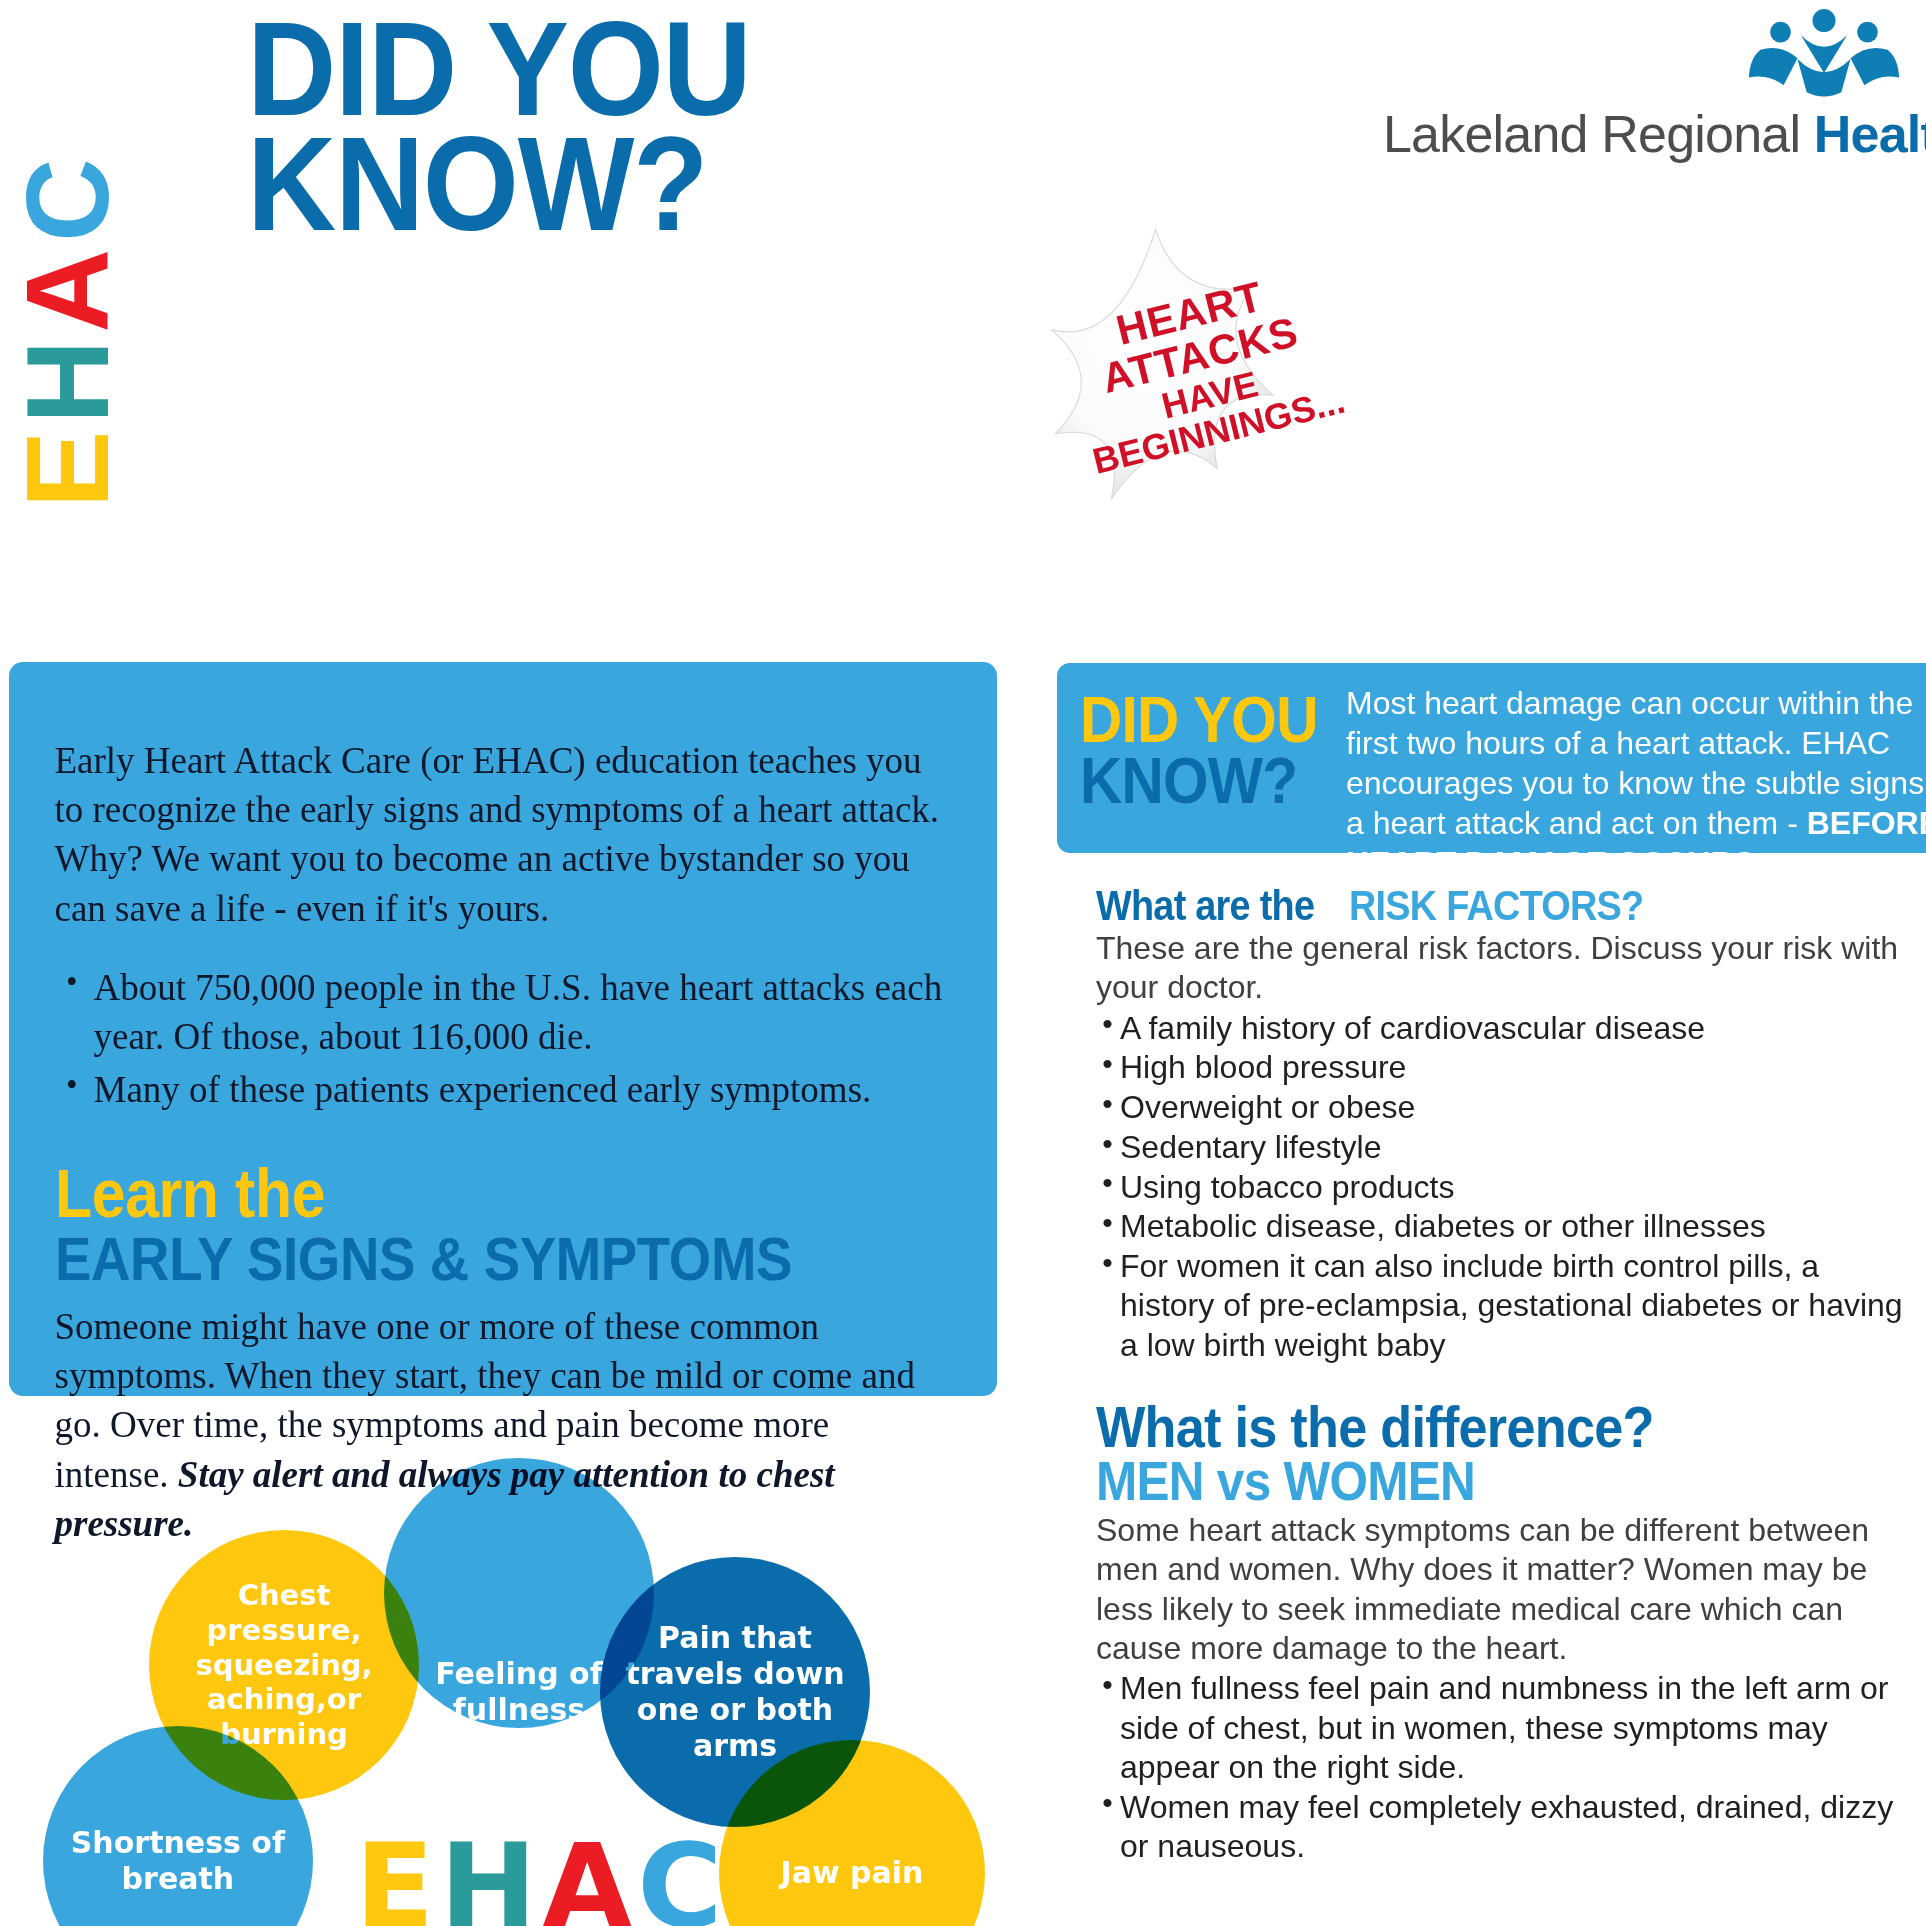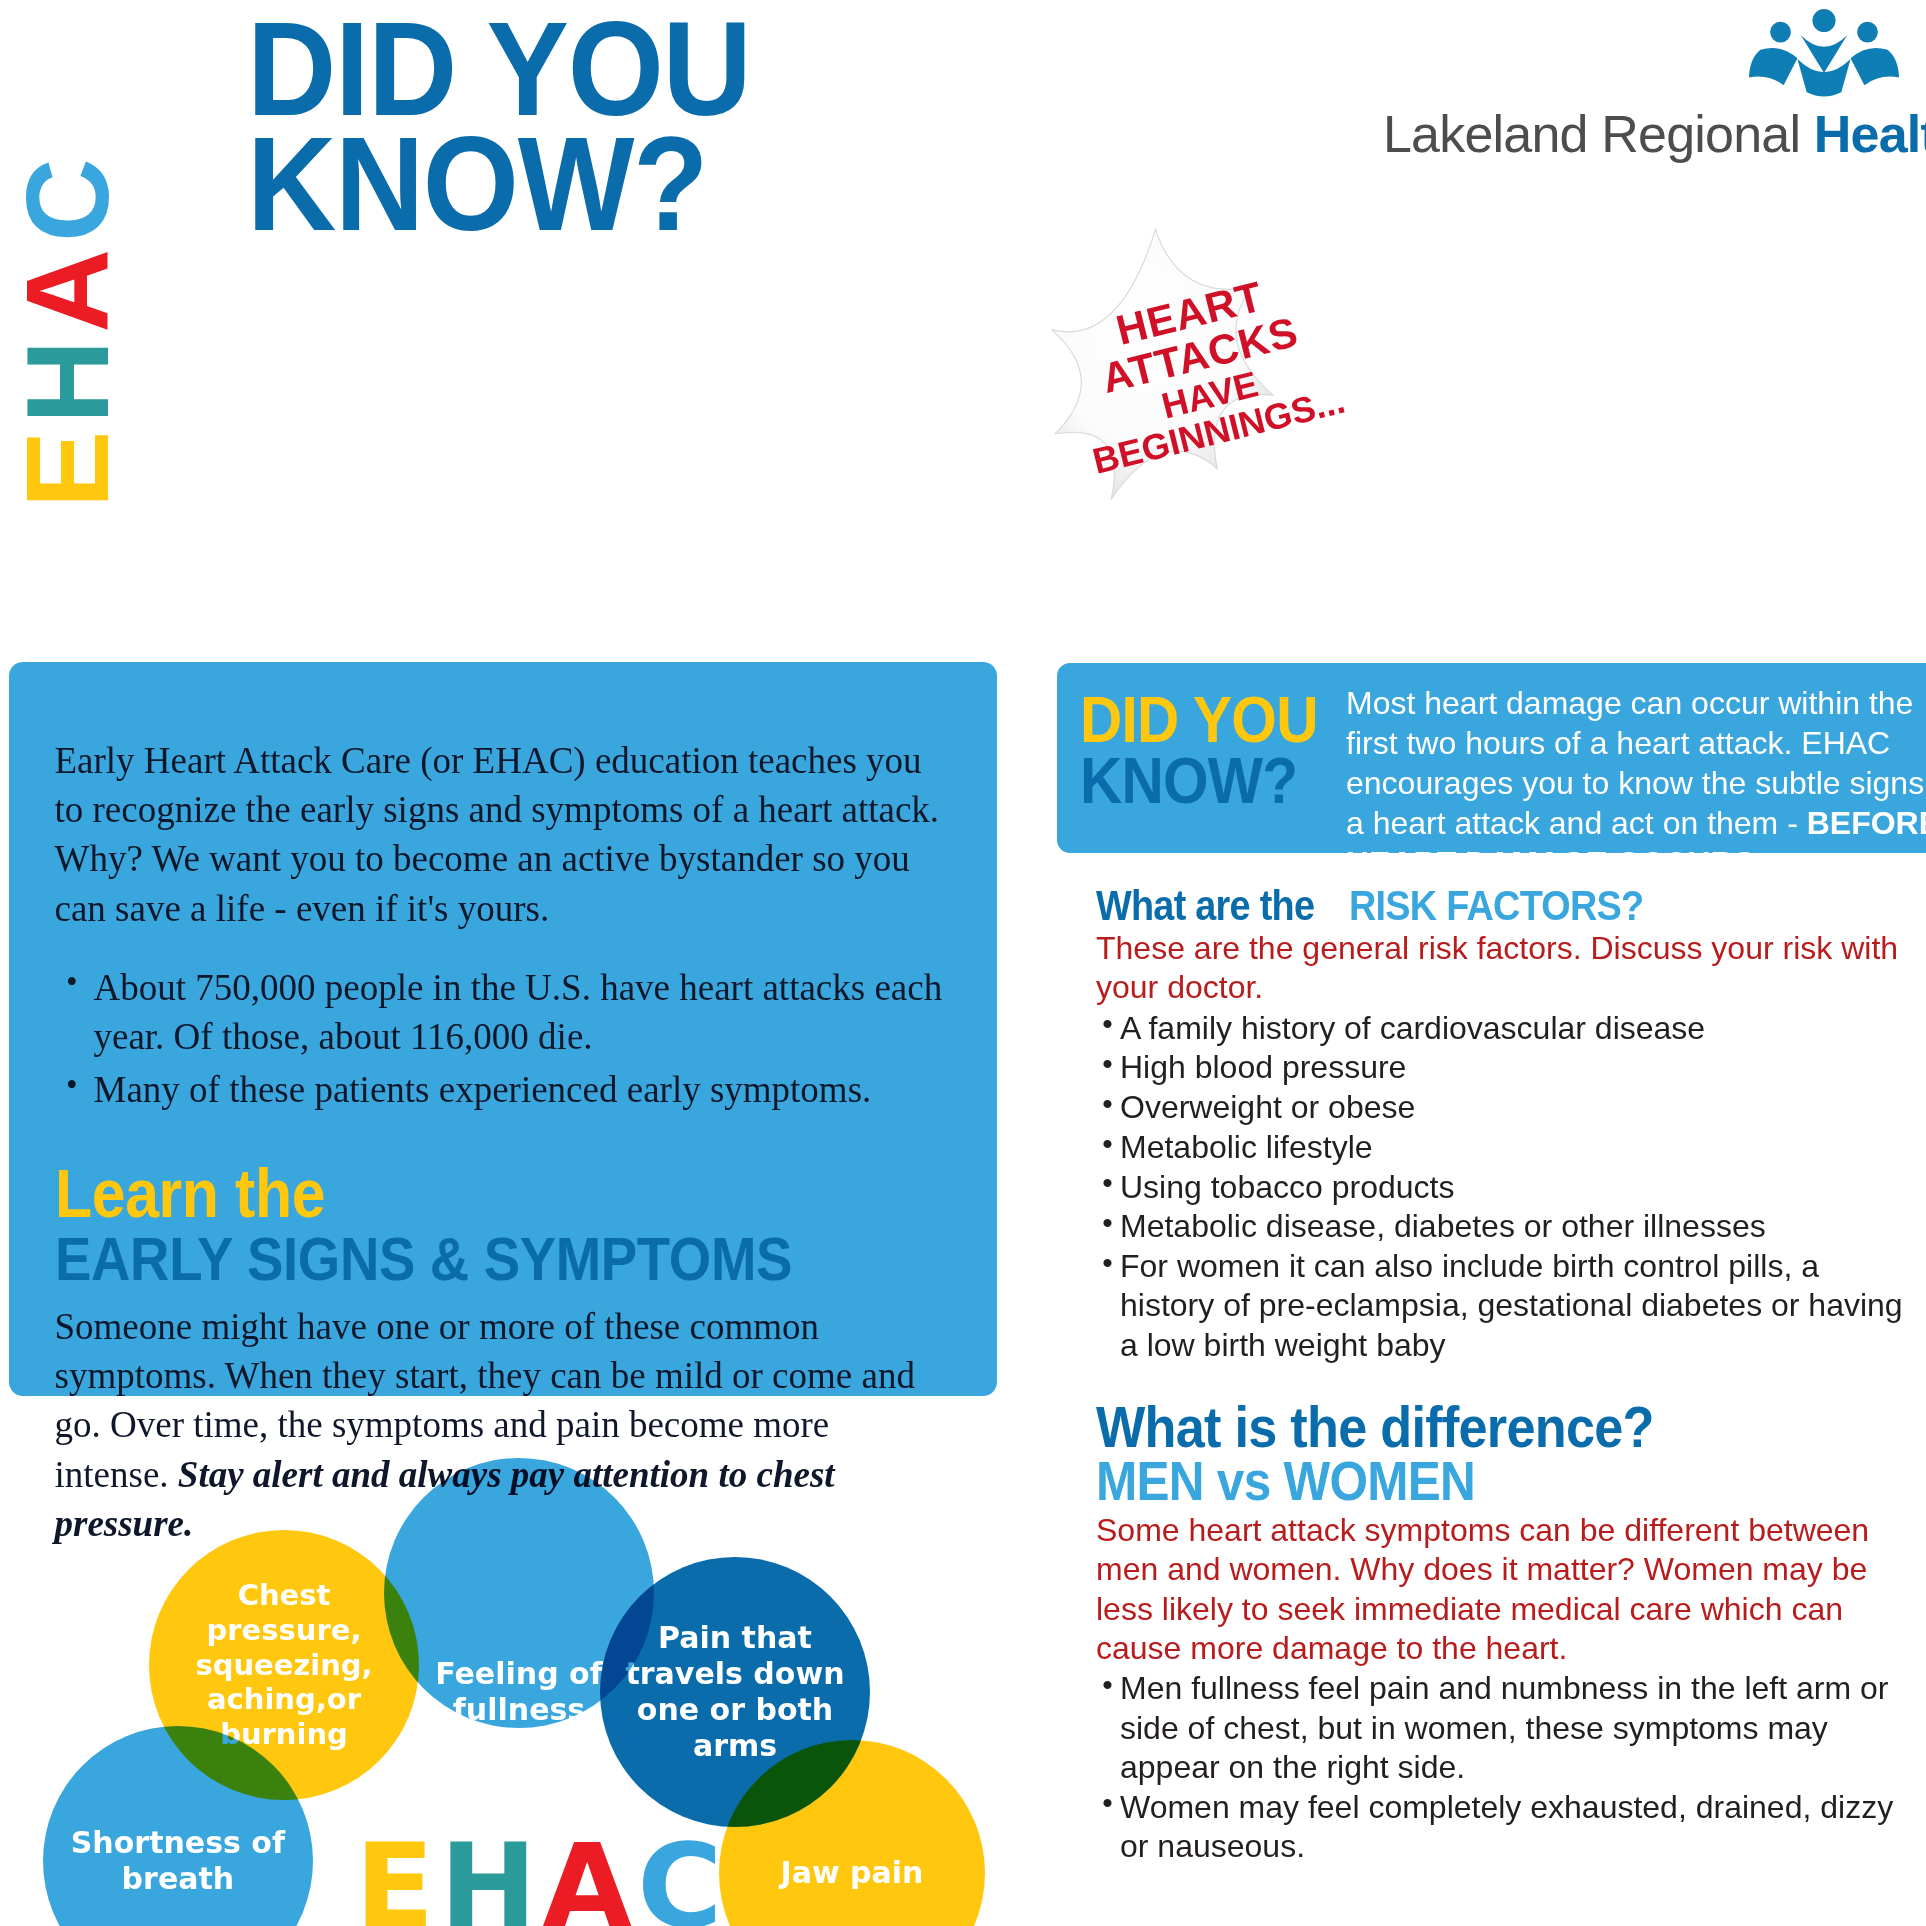--- a/index.html
+++ b/index.html
@@ -107,21 +107,21 @@
     font-weight:bold;line-height:0.97;letter-spacing:-0.8px;
   }
   .sec-title .dk{color:#0A6CAA;}
   .sec-title .lt{color:#3AA6DE;}
   .sec-title .sq{display:inline-block;transform:scaleX(0.9);transform-origin:left;}
   .t-risk{font-size:42px;}
   .t-diff{font-size:58px;}
   .t-diff .l2{display:block;font-size:55px;}
   .body-txt{
     font-family:"Liberation Sans Narrow","Liberation Sans",sans-serif;
-    font-size:32px;line-height:1.23;color:#b91c1c;margin-top:2.3px;
+    font-size:32px;line-height:1.23;color:#404040;margin-top:2.3px;
   }
   .bul{list-style:none;margin-top:0.8px;}
   .bul li{
     font-family:"Liberation Sans Narrow","Liberation Sans",sans-serif;
     font-size:32px;line-height:1.23;color:#231f20;
     position:relative;padding-left:24px;margin-bottom:0.4px;
   }
   .bul li:before{content:"\2022";position:absolute;left:6.2px;top:-2.3px;font-size:30px;}
   .sp-diff{margin-top:34px;}
 
@@ -218,21 +218,21 @@
 
     <h2 class="sec-title t-risk">
       <span class="dk sq">What are the</span>
       <span class="lt sq">RISK FACTORS?</span>
     </h2>
     <p class="body-txt">These are the general risk factors. Discuss your risk with your doctor.</p>
     <ul class="bul">
       <li>A family history of cardiovascular disease</li>
       <li>High blood pressure</li>
       <li>Overweight or obese</li>
-      <li>Metabolic lifestyle</li>
+      <li>Sedentary lifestyle</li>
       <li>Using tobacco products</li>
       <li>Metabolic disease, diabetes or other illnesses</li>
       <li>For women it can also include birth control pills, a history of pre-eclampsia, gestational diabetes or having a low birth weight baby</li>
     </ul>
 
     <h2 class="sec-title t-diff sp-diff">
       <span class="dk sq">What is the difference?</span>
       <span class="lt l2 sq">MEN vs WOMEN</span>
     </h2>
     <p class="body-txt">Some heart attack symptoms can be different between men and women. Why does it matter? Women may be less likely to seek immediate medical care which can cause more damage to the heart.</p>

